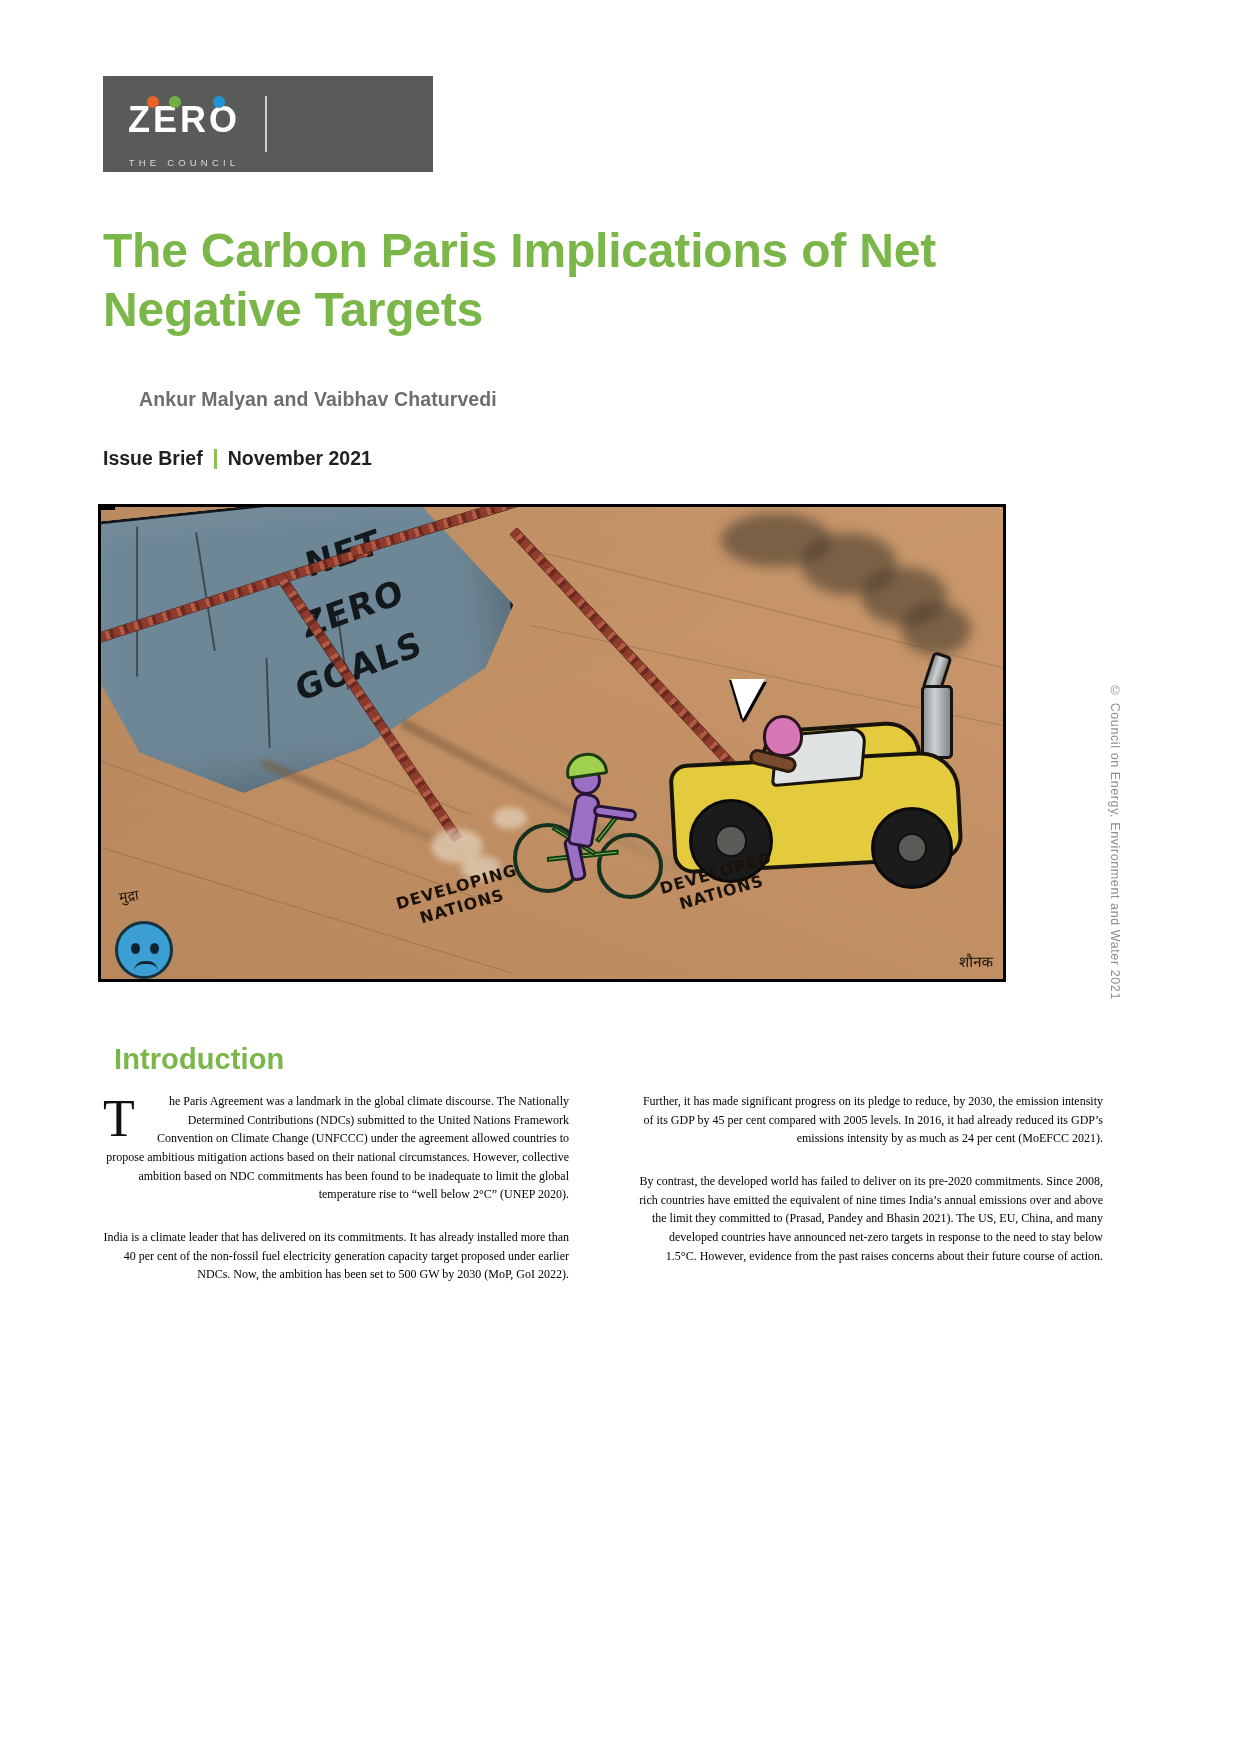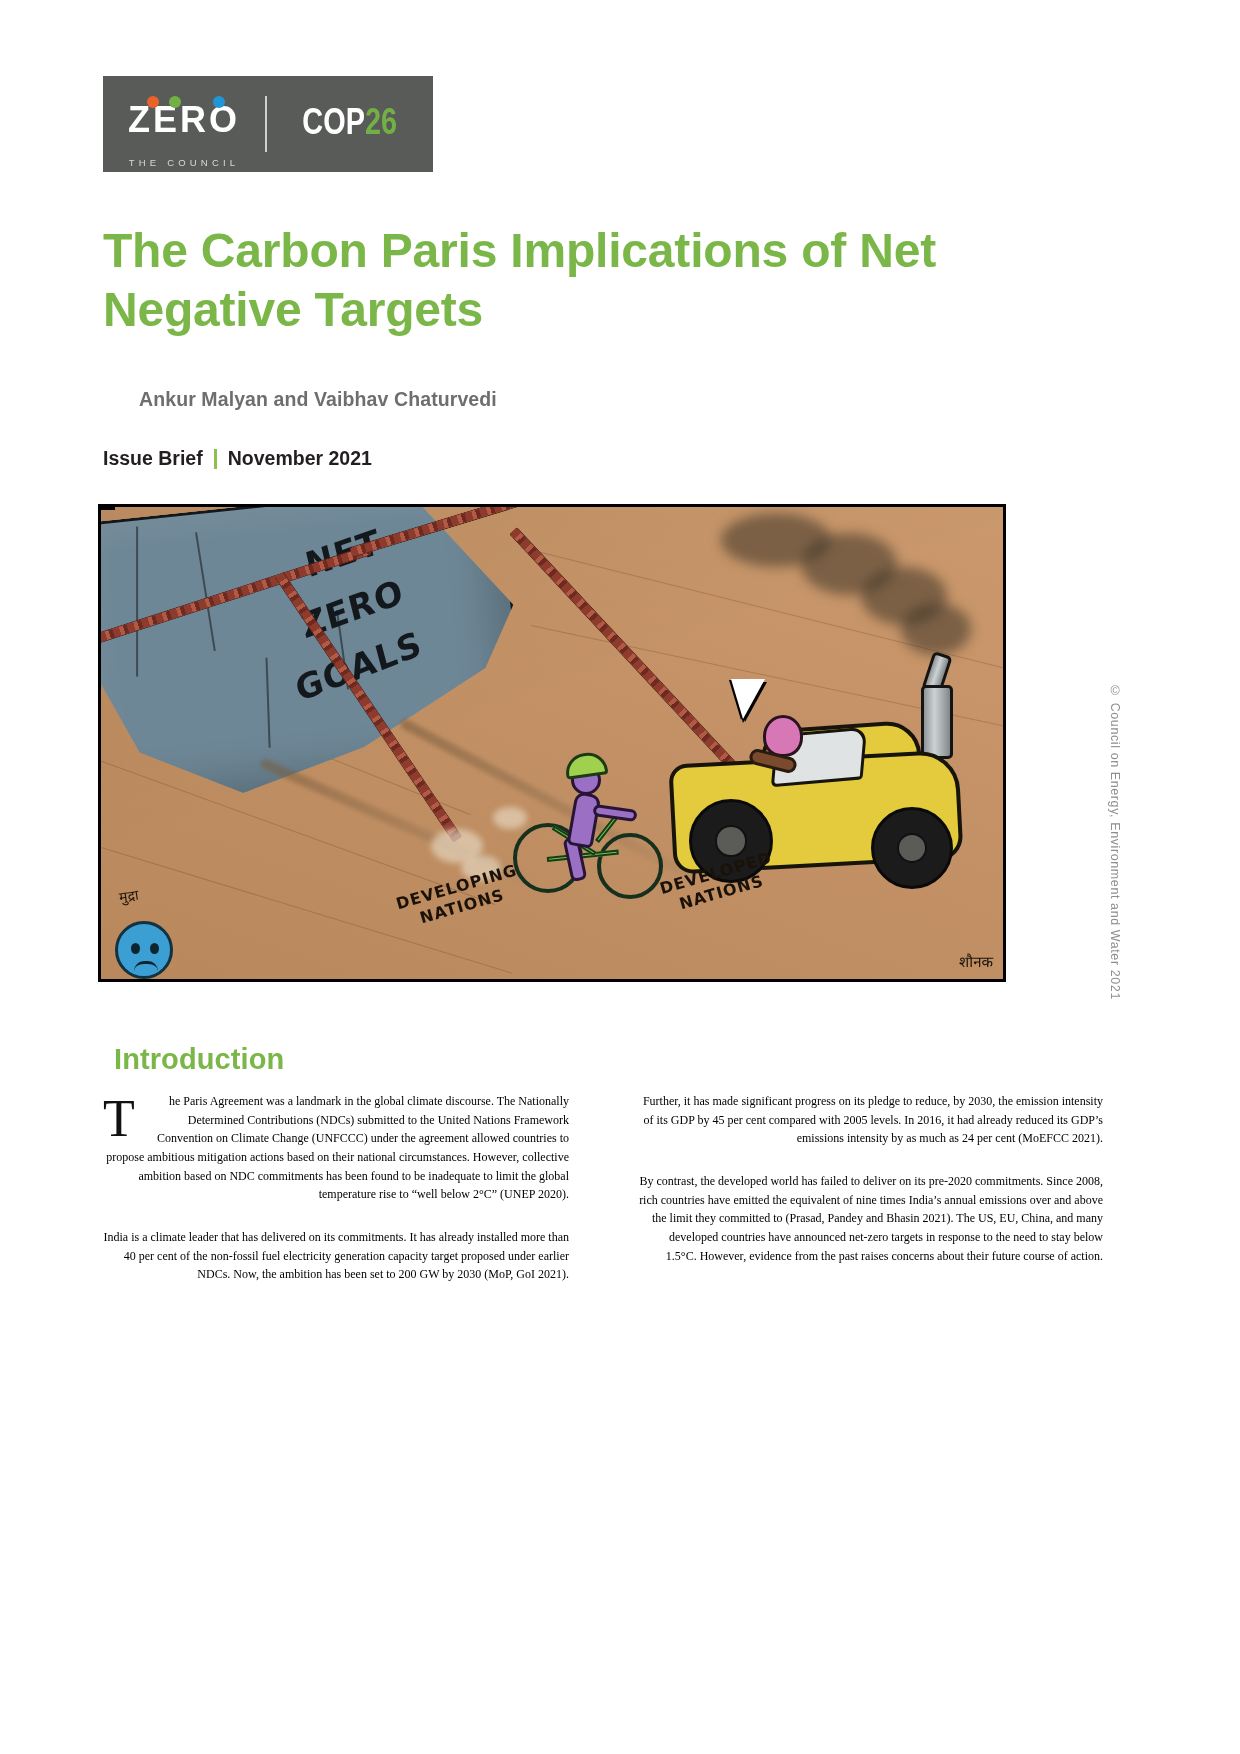--- a/index.html
+++ b/index.html
@@ -523,25 +523,20 @@
     <div class="logo-left">
       <div class="dots">
         <span class="dot d1"></span>
         <span class="dot d2"></span>
         <span class="dot d3"></span>
       </div>
       <div class="ceew-word">ZERO</div>
       <div class="ceew-sub">THE COUNCIL</div>
     </div>
     <div class="logo-divider"></div>
-    <div class="logo-right">
-      <div class="cop-word">
-        <span class="cop-a">COP</span><span class="cop-b">26</span>
-      </div>
-    </div>
   </div>
 
   <div class="title">The Carbon Paris Implications of Net Negative Targets</div>
   <div class="authors">Ankur Malyan and Vaibhav Chaturvedi</div>
   <div class="issue-line">
     <span>Issue Brief</span>
     <span class="issue-sep"></span>
     <span>November 2021</span>
   </div>
 
@@ -625,21 +620,21 @@
     <div class="crnr tl-h"></div>
   </div>
 
   <div class="copyright">© Council on Energy, Environment and Water 2021</div>
 
   <div class="section-heading">Introduction</div>
 
   <div class="columns">
     <div class="col">
       <p class="first">The Paris Agreement was a landmark in the global climate discourse. The Nationally Determined Contributions (NDCs) submitted to the United Nations Framework Convention on Climate Change (UNFCCC) under the agreement allowed countries to propose ambitious mitigation actions based on their national circumstances. However, collective ambition based on NDC commitments has been found to be inadequate to limit the global temperature rise to “well below 2°C” (UNEP 2020).</p>
-      <p>India is a climate leader that has delivered on its commitments. It has already installed more than 40 per cent of the non-fossil fuel electricity generation capacity target proposed under earlier NDCs. Now, the ambition has been set to 200 GW by 2030 (MoP, GoI 2021).</p>
+      <p>India is a climate leader that has delivered on its commitments. It has already installed more than 40 per cent of the non-fossil fuel electricity generation capacity target proposed under earlier NDCs. Now, the ambition has been set to 500 GW by 2030 (MoP, GoI 2022).</p>
     </div>
     <div class="col">
       <p>Further, it has made significant progress on its pledge to reduce, by 2030, the emission intensity of its GDP by 45 per cent compared with 2005 levels. In 2016, it had already reduced its GDP’s emissions intensity by as much as 24 per cent (MoEFCC 2021).</p>
       <p>By contrast, the developed world has failed to deliver on its pre-2020 commitments. Since 2008, rich countries have emitted the equivalent of nine times India’s annual emissions over and above the limit they committed to (Prasad, Pandey and Bhasin 2021). The US, EU, China, and many developed countries have announced net-zero targets in response to the need to stay below 1.5°C. However, evidence from the past raises concerns about their future course of action.</p>
     </div>
   </div>
 
 </div>
 
 </body></html>

